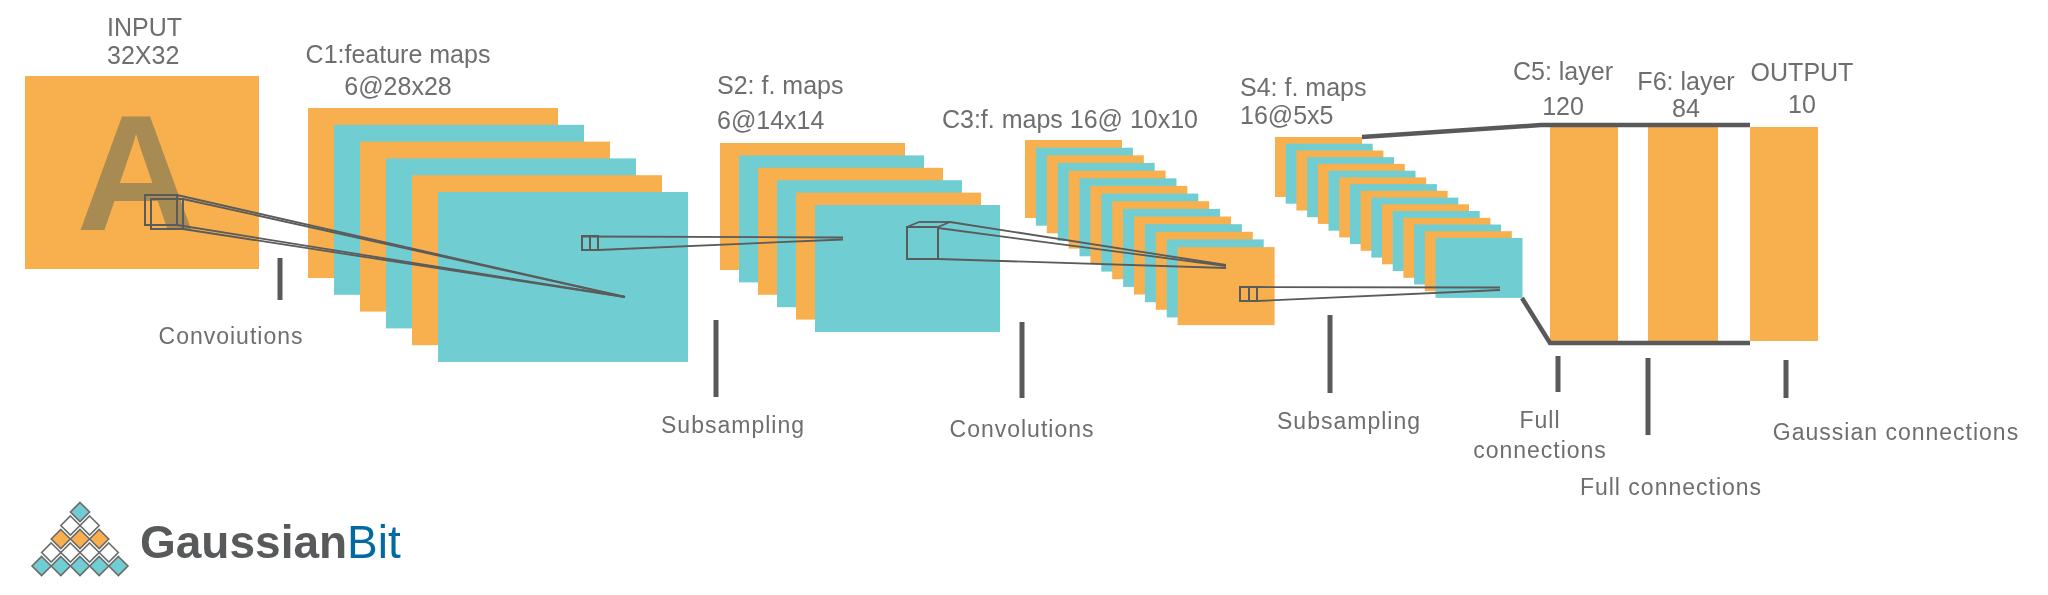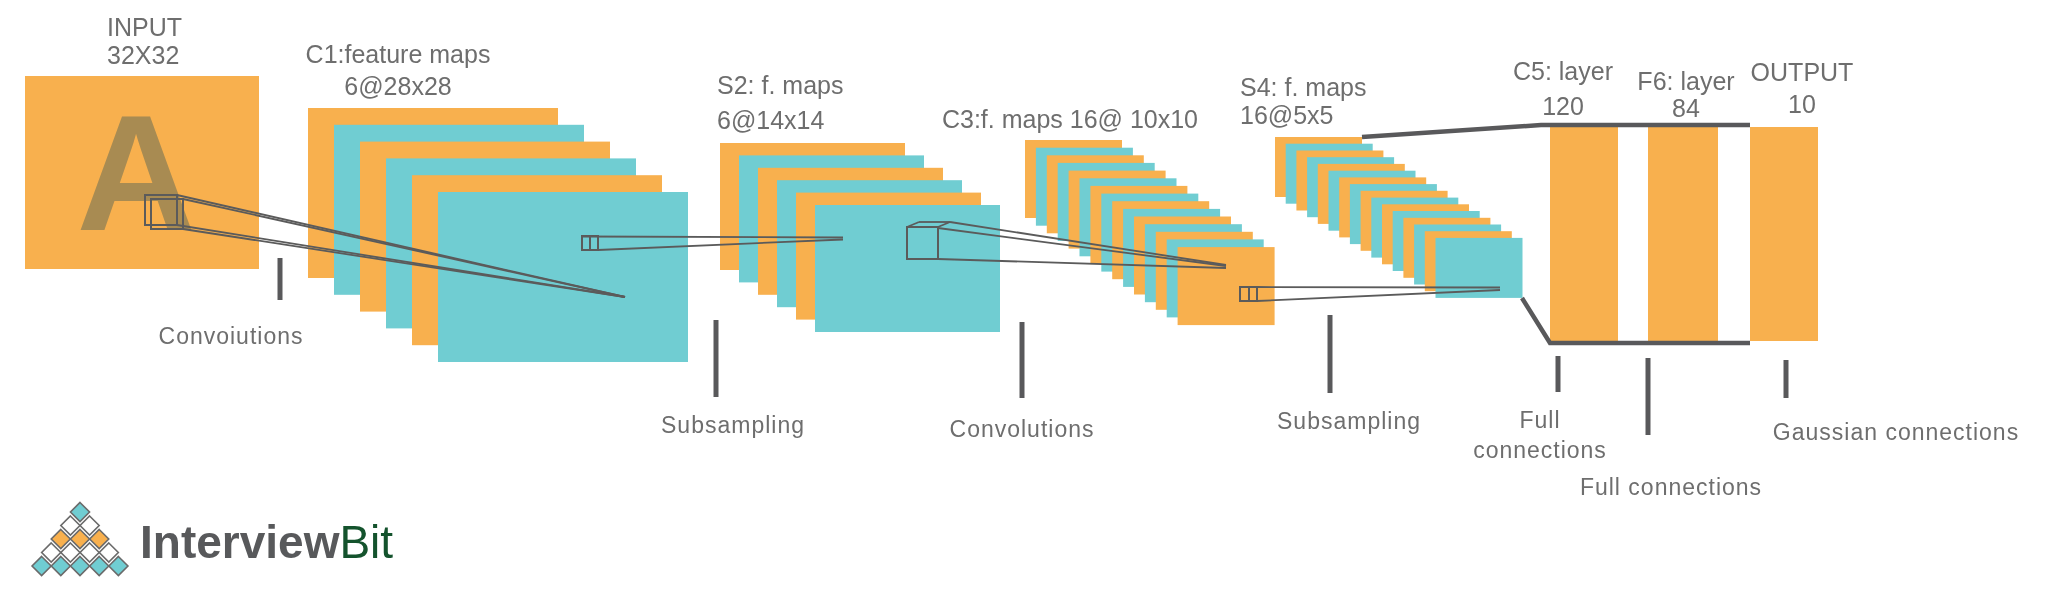--- a/index.html
+++ b/index.html
@@ -5,21 +5,21 @@
   html,body{margin:0;padding:0;background:#ffffff;}
   .canvas{position:relative;width:2048px;height:595px;background:#ffffff;overflow:hidden;
           font-family:"Liberation Sans", sans-serif;}
   svg text{font-family:"Liberation Sans", sans-serif;}
   .t-top{font-size:25px;fill:#6e6e6e;}
   .t-cap{font-size:23px;fill:#6e6e6e;letter-spacing:1px;}
   .t-letter{font-size:165px;font-weight:bold;fill:#a88b52;}
   .logo{position:absolute;left:30px;top:498px;display:flex;align-items:center;}
   .logo-text{margin-left:10px;font-size:46px;letter-spacing:0px;line-height:1;}
   .logo-text .b1{font-weight:700;color:#58595b;}
-  .logo-text .b2{font-weight:300;color:#14532d;margin-top:15px;}
+  .logo-text .b2{font-weight:300;color:#0369a1;margin-top:15px;}
 </style>
 </head>
 <body>
 
 <div class="canvas">
   <svg id="diagram" width="2048" height="595" viewBox="0 0 2048 595">
       <g>
         <rect x="25" y="76" width="234" height="193" fill="#F8B04E"></rect>
         <text x="136" y="230" text-anchor="middle" class="t-letter">A</text>
         <text x="107" y="36" text-anchor="start" class="t-top">INPUT</text>
@@ -166,15 +166,15 @@
         <path d="M21.200000000000003 44.95 L30.750000000000004 54.5 L21.200000000000003 64.05 L11.650000000000002 54.5 Z" fill="#FFFFFF" stroke="#6a6a6a" stroke-width="1.6"></path>
         <path d="M40.400000000000006 44.95 L49.95 54.5 L40.400000000000006 64.05 L30.850000000000005 54.5 Z" fill="#FFFFFF" stroke="#6a6a6a" stroke-width="1.6"></path>
         <path d="M59.6 44.95 L69.15 54.5 L59.6 64.05 L50.05 54.5 Z" fill="#FFFFFF" stroke="#6a6a6a" stroke-width="1.6"></path>
         <path d="M78.8 44.95 L88.35 54.5 L78.8 64.05 L69.25 54.5 Z" fill="#FFFFFF" stroke="#6a6a6a" stroke-width="1.6"></path>
         <path d="M11.600000000000001 58.45 L21.150000000000002 68 L11.600000000000001 77.55 L2.0500000000000007 68 Z" fill="#70CDD2" stroke="#6a6a6a" stroke-width="1.6"></path>
         <path d="M30.8 58.45 L40.35 68 L30.8 77.55 L21.25 68 Z" fill="#70CDD2" stroke="#6a6a6a" stroke-width="1.6"></path>
         <path d="M50 58.45 L59.55 68 L50 77.55 L40.45 68 Z" fill="#70CDD2" stroke="#6a6a6a" stroke-width="1.6"></path>
         <path d="M69.19999999999999 58.45 L78.74999999999999 68 L69.19999999999999 77.55 L59.64999999999999 68 Z" fill="#70CDD2" stroke="#6a6a6a" stroke-width="1.6"></path>
         <path d="M88.4 58.45 L97.95 68 L88.4 77.55 L78.85000000000001 68 Z" fill="#70CDD2" stroke="#6a6a6a" stroke-width="1.6"></path>
       </svg>
-    <div class="logo-text"><span class="b1">Interview</span><span class="b2">Bit</span></div>
+    <div class="logo-text"><span class="b1">Gaussian</span><span class="b2">Bit</span></div>
   </div>
 </div>
 
 </body></html>

